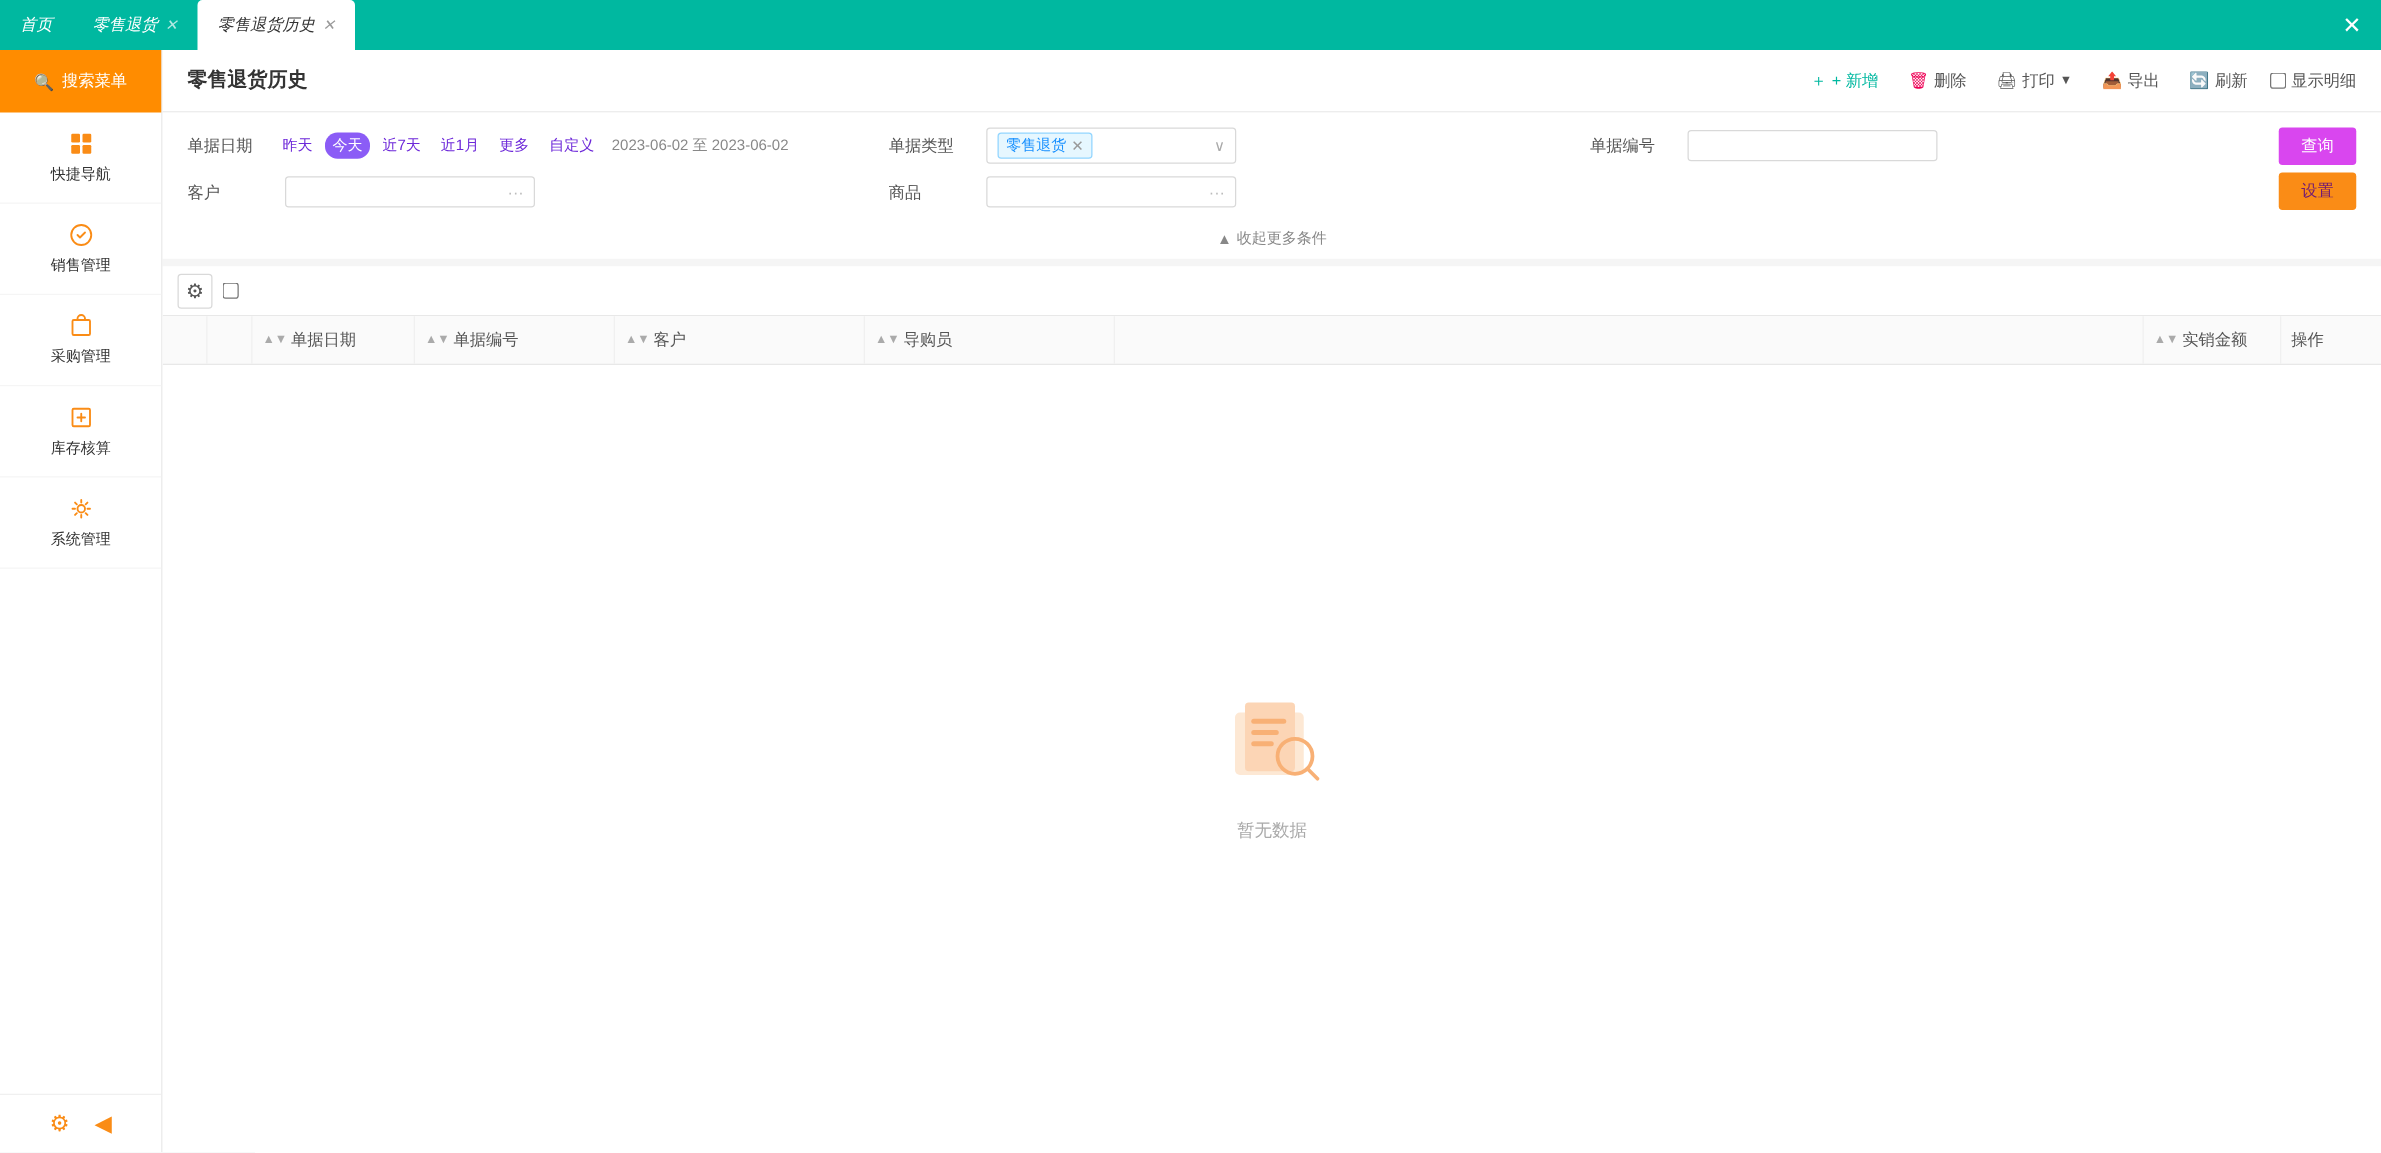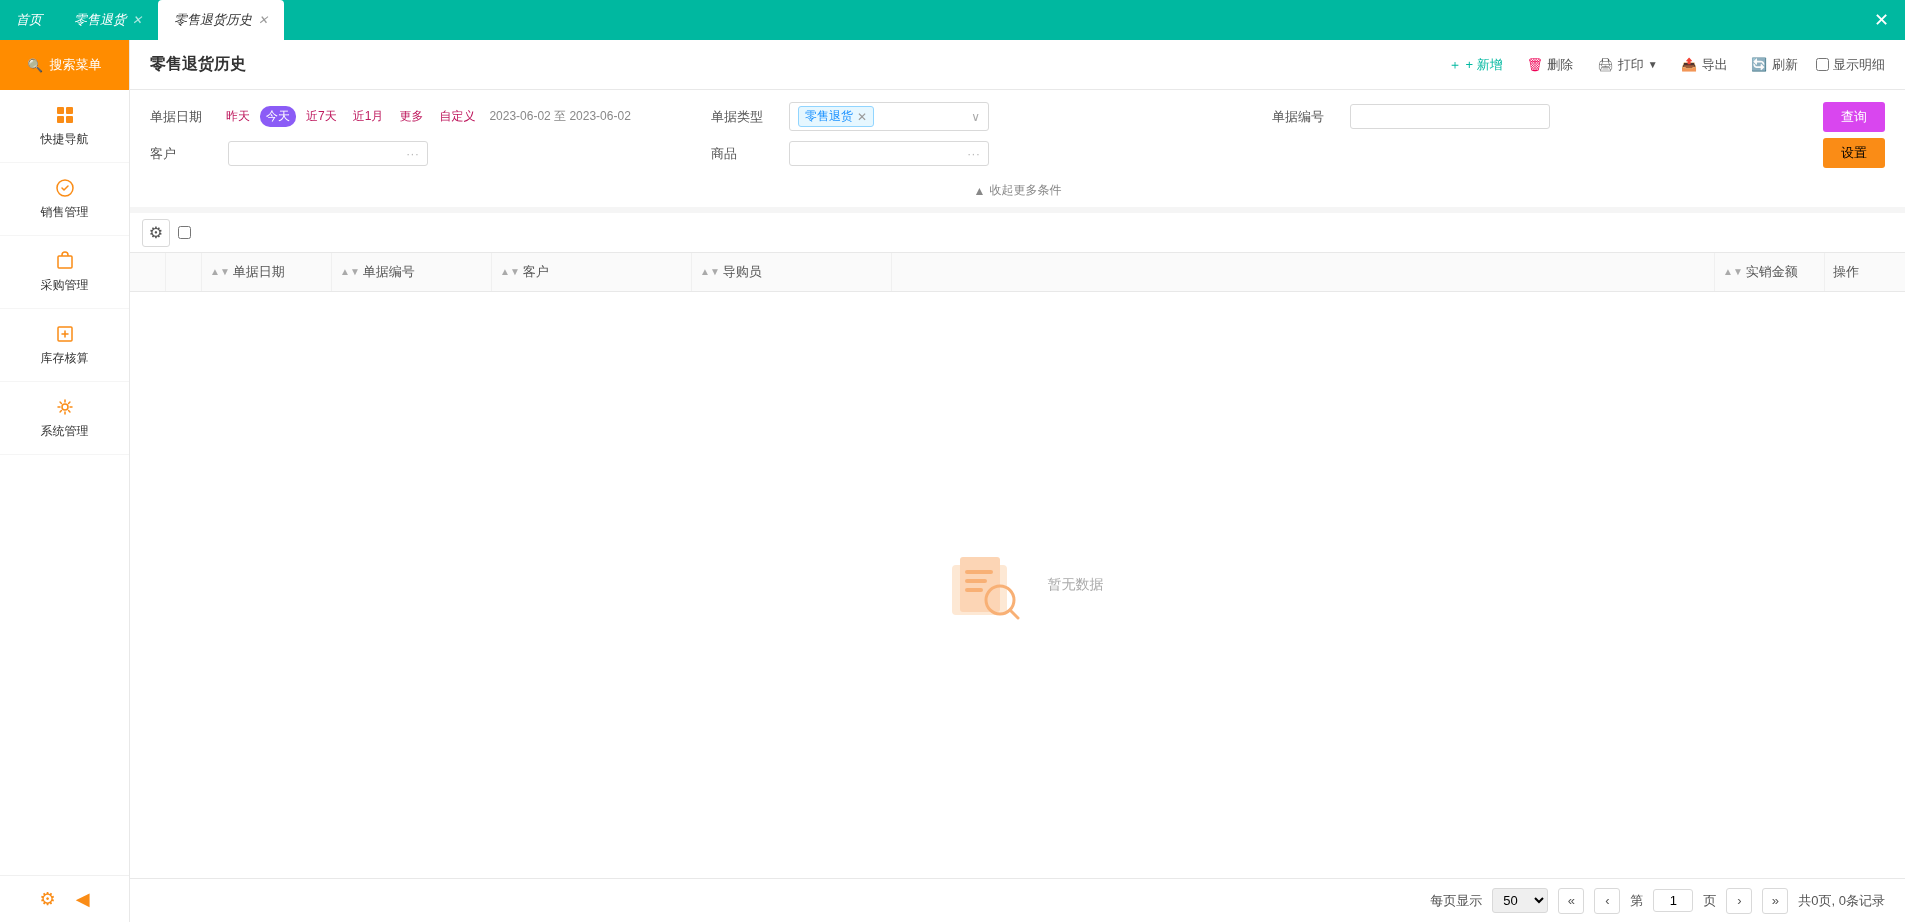--- a/index.html
+++ b/index.html
@@ -170,21 +170,21 @@
       background: #d946ef;
       color: #fff;
       border: none;
       padding: 6px 18px;
       border-radius: 3px;
       font-size: 13px;
       cursor: pointer;
     }
     .setting-btn {
       background: #fa8c16;
-      color: #000000;
+      color: #701a75;
       border: none;
       padding: 6px 18px;
       border-radius: 3px;
       font-size: 13px;
       cursor: pointer;
     }
 
     
     .filter-area {
       background: #fff;
@@ -203,21 +203,21 @@
       width: 70px;
       flex-shrink: 0;
     }
     .filter-date-options {
       display: flex;
       align-items: center;
       gap: 4px;
     }
     .date-opt {
       font-size: 12px;
-      color: #be185d;
+      color: #6d28d9;
       cursor: pointer;
       padding: 2px 6px;
       border-radius: 3px;
     }
     .date-opt.active {
       background: #8b5cf6;
       color: #fff;
       border-radius: 10px;
     }
     .date-range-text {
@@ -353,21 +353,21 @@
       gap: 3px;
       border-right: 1px solid #f0f0f0;
     }
     .th:last-child { border-right: none; }
     .sort-icon { font-size: 10px; color: #aaa; display: flex; flex-direction: column; line-height: 1; }
 
     
     .empty-state {
       flex: 1;
       display: flex;
-      flex-direction: row;
+      flex-direction: column;
       align-items: center;
       justify-content: center;
       gap: 16px;
     }
     .empty-icon {
       width: 100px;
       height: 100px;
     }
     .empty-text {
       font-size: 14px;
@@ -639,32 +639,16 @@
           <rect x="28" y="22" width="40" height="55" rx="3" fill="#fcd5b5"></rect>
           <rect x="33" y="35" width="28" height="4" rx="2" fill="#f8b075"></rect>
           <rect x="33" y="44" width="22" height="4" rx="2" fill="#f8b075"></rect>
           <rect x="33" y="53" width="18" height="4" rx="2" fill="#f8b075"></rect>
           <circle cx="68" cy="65" r="14" fill="none" stroke="#f8b075" stroke-width="3"></circle>
           <line x1="78" y1="75" x2="86" y2="83" stroke="#f8b075" stroke-width="3" stroke-linecap="round"></line>
         </svg>
         <span class="empty-text">暂无数据</span>
       </div>
 
-      <div class="pagination-bar">
-        <span>每页显示</span>
-        <select class="per-page-select">
-          <option>50</option>
-          <option>20</option>
-          <option>100</option>
-        </select>
-        <div class="page-nav-btn">«</div>
-        <div class="page-nav-btn">‹</div>
-        <span>第</span>
-        <input class="page-input" value="1" style="">
-        <span>页</span>
-        <div class="page-nav-btn">›</div>
-        <div class="page-nav-btn">»</div>
-        <span>共0页, 0条记录</span>
-      </div>
     </div>
 
   </div>
 </div>
 
 </body></html>

